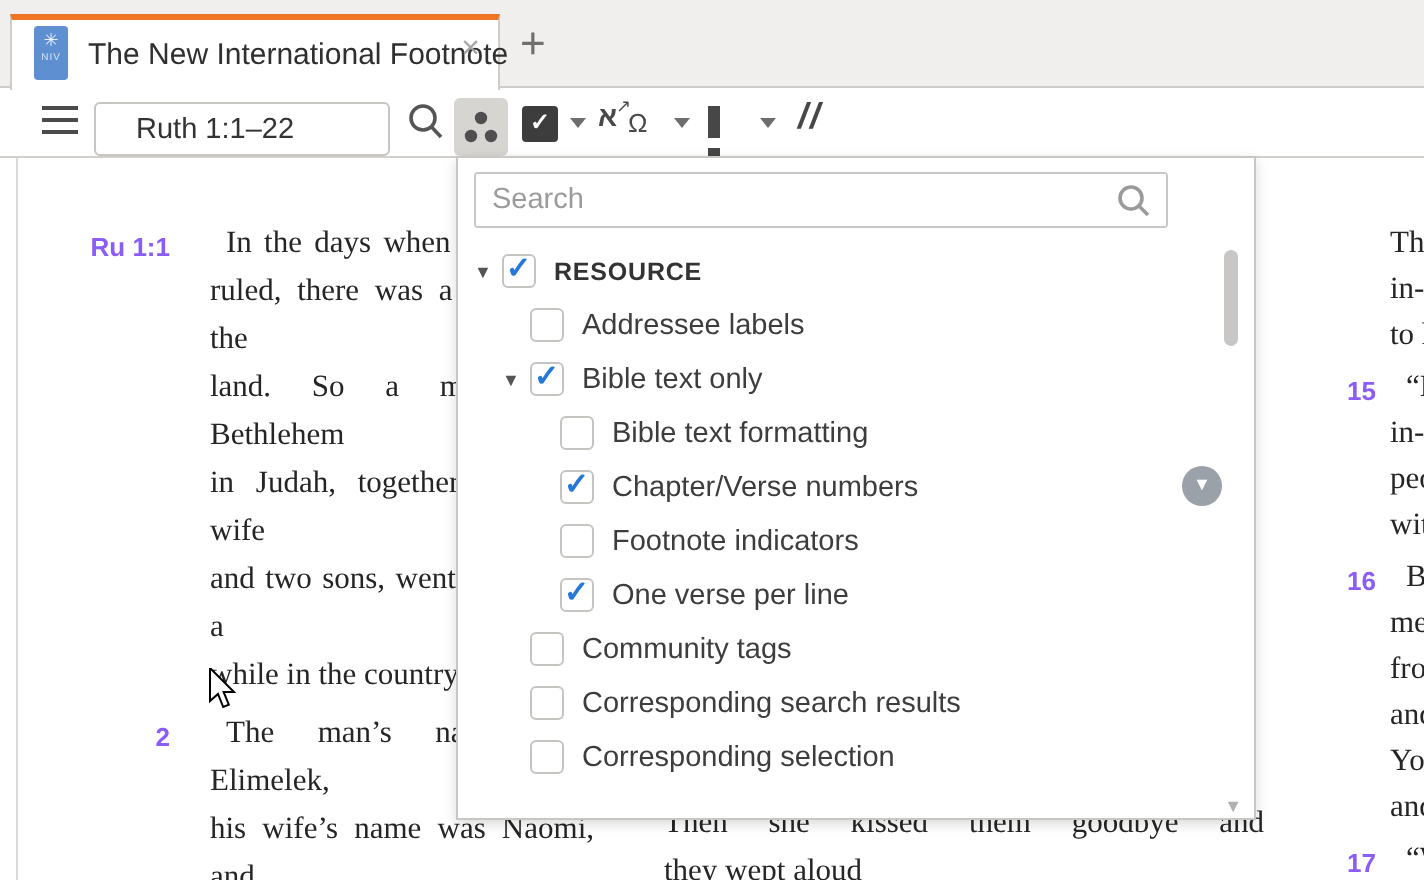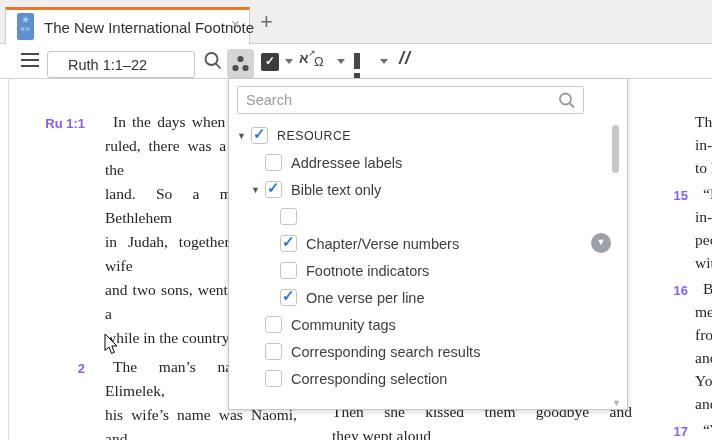--- a/index.html
+++ b/index.html
@@ -74,21 +74,21 @@
   .dd-search input::placeholder { color:#9b9b9b; }
   .dd-search svg { position:absolute; right:6px; top:4px; }
   .dd-tree { position:absolute; left:0; top:43px; width:400px; }
   .dd-row { position:relative; height:27px; display:flex; align-items:center; font-size:14.5px; color:#3d3d3d; }
   .dd-row .tcaret { width:14px; font-size:9px; color:#555; flex:0 0 14px; }
   .chk { width:17px; height:17px; border:1px solid #c6c4c1; border-radius:3px; background:#fff;
     margin-right:9px; flex:0 0 17px; position:relative; }
   .chk.on::after { content:"\2713"; position:absolute; left:1px; top:-3px; color:#2577d8;
     font-size:15px; font-weight:bold; }
   .dd-row.lvl0 { padding-left:8px; }
-  .dd-row.lvl0 .lbl { font-size:12.5px; font-weight:normal; color:#333; letter-spacing:.4px; }
+  .dd-row.lvl0 .lbl { font-size:12.5px; font-weight:bold; color:#333; letter-spacing:.4px; }
   .dd-row.lvl1 { padding-left:22px; }
   .dd-row.lvl1.nocaret { padding-left:36px; }
   .dd-row.lvl2 { padding-left:51px; }
   .row-menu { position:absolute; right:18px; top:3px; width:20px; height:20px; border-radius:50%;
     background:#9aa1a8; color:#fff; font-size:9px; text-align:center; line-height:19px; }
   .dd-sb-thumb { position:absolute; right:8px; top:46px; width:7px; height:48px; background:#c9c7c5; border-radius:4px; }
   .dd-sb-down { position:absolute; right:6px; bottom:1px; font-size:9px; color:#b3b1af; }
 
   
   .cursor { position:absolute; left:104px; top:334px; z-index:20; }
@@ -225,20 +225,21 @@
           <span class="chk"></span>
           <span class="lbl">Addressee labels</span>
         </div>
         <div class="dd-row lvl1">
           <span class="tcaret">▼</span>
           <span class="chk on"></span>
           <span class="lbl">Bible text only</span>
         </div>
         <div class="dd-row lvl2">
           <span class="chk"></span>
+          <span class="lbl">Bible text formatting</span>
         </div>
         <div class="dd-row lvl2">
           <span class="chk on"></span>
           <span class="lbl">Chapter/Verse numbers</span>
           <span class="row-menu">▼</span>
         </div>
         <div class="dd-row lvl2">
           <span class="chk"></span>
           <span class="lbl">Footnote indicators</span>
         </div>

